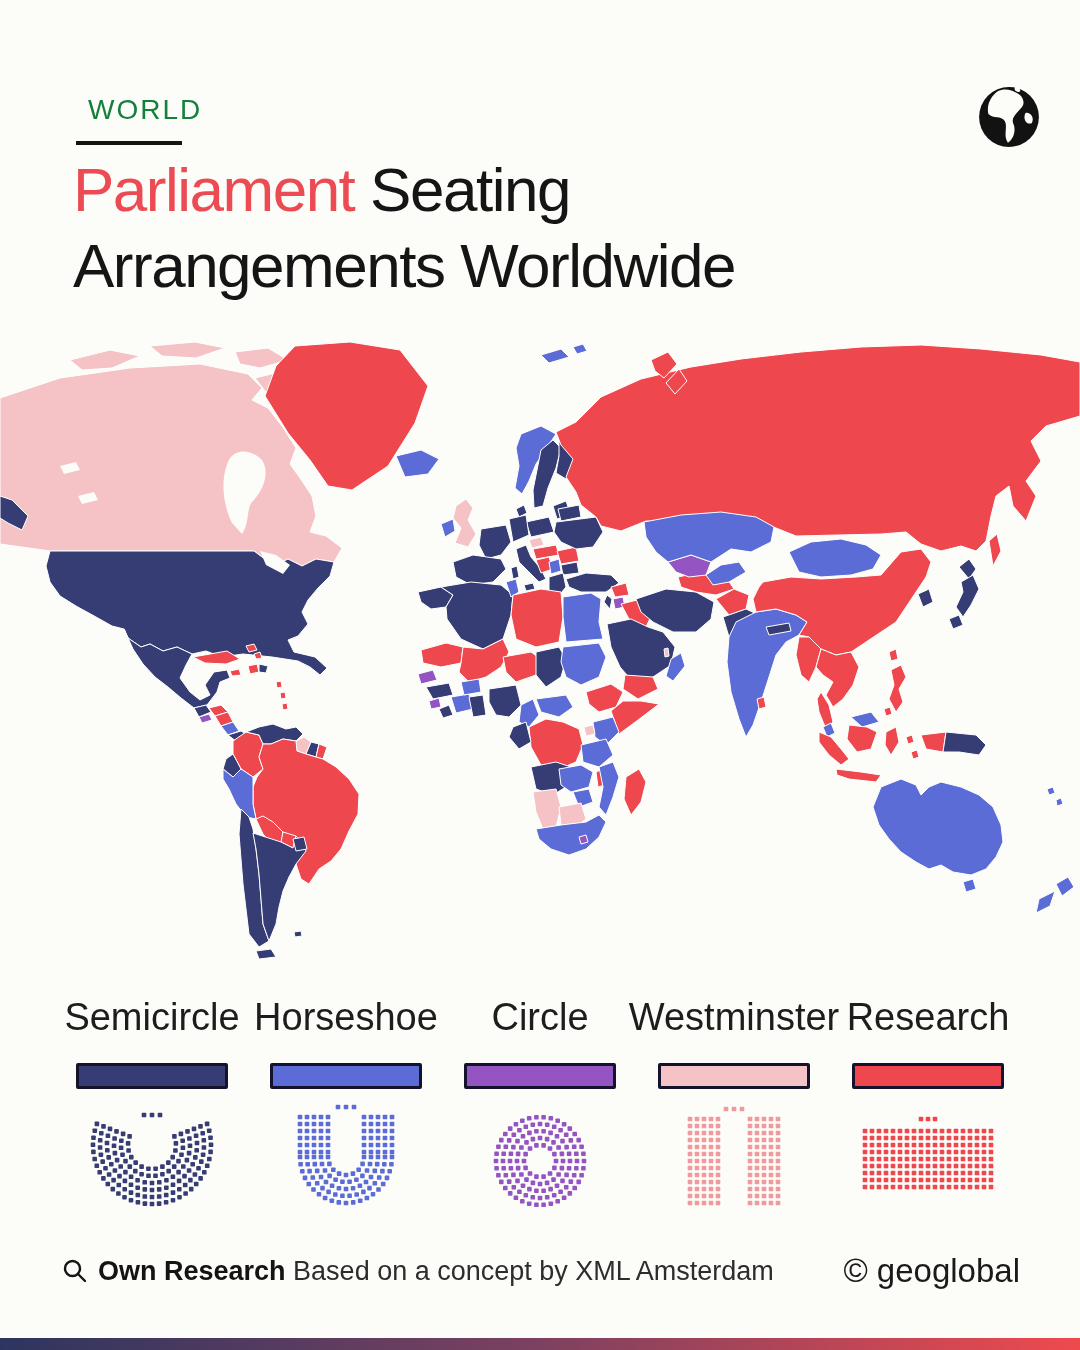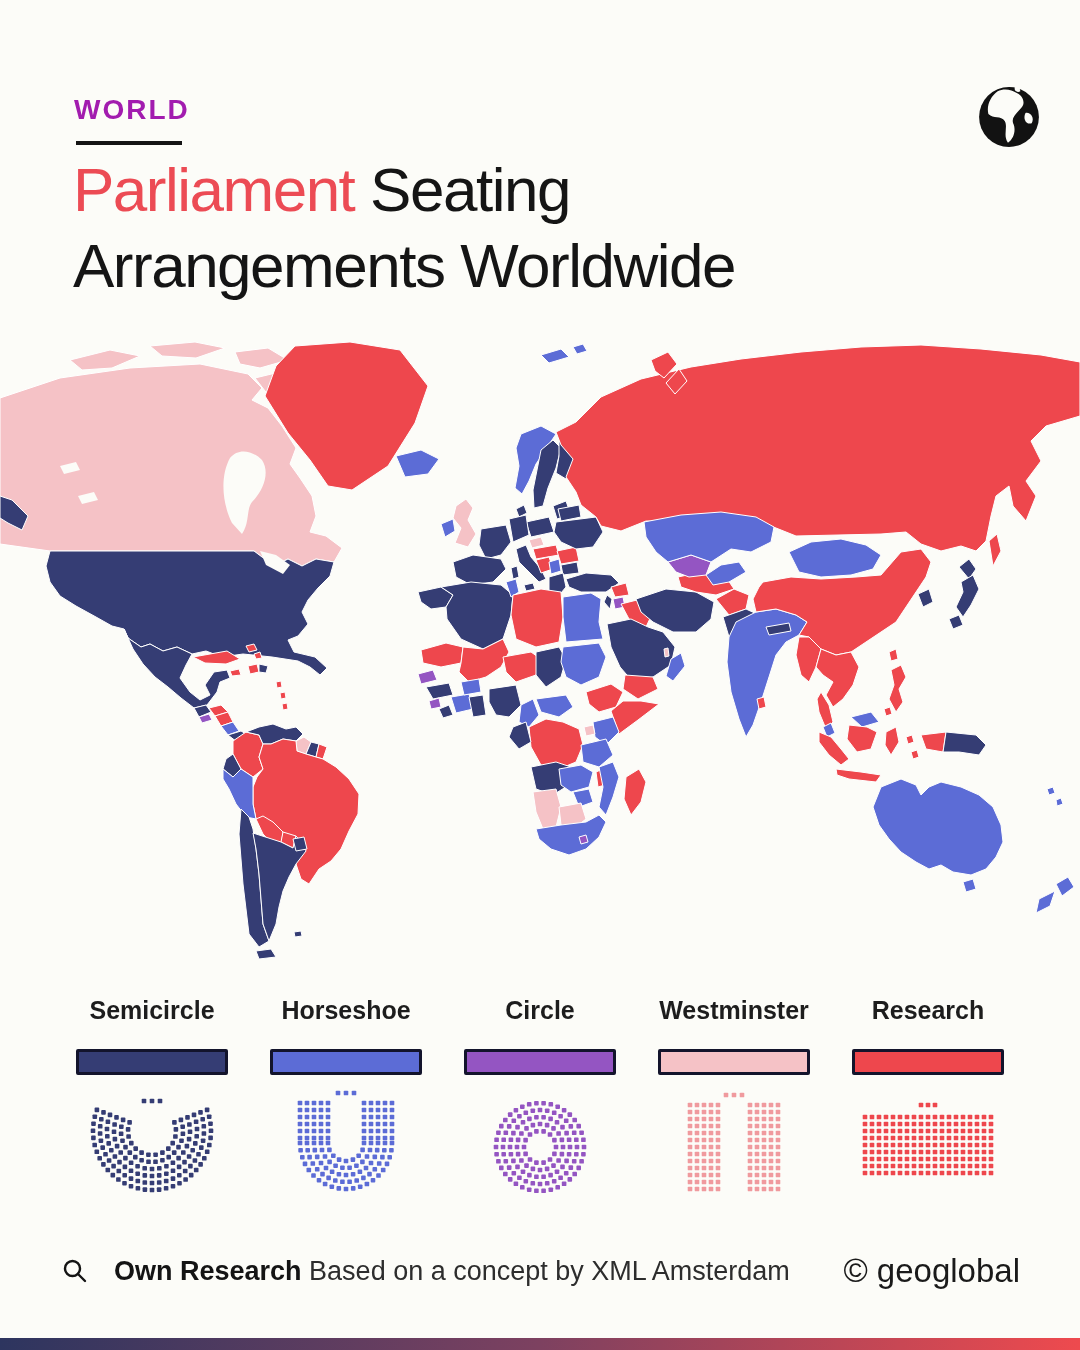--- a/index.html
+++ b/index.html
@@ -1,30 +1,30 @@
 <!DOCTYPE html>
 <html><head>
 <meta charset="utf-8">
 <style>
   html,body{margin:0;padding:0;}
   body{font-family:"Liberation Sans","DejaVu Sans",sans-serif;background:#e8e8e8;}
   .page{position:relative;width:1080px;height:1350px;margin:0 auto;background:#FCFCF8;overflow:hidden;}
-  .kicker{position:absolute;left:74px;top:94px;font-size:28px;font-weight:700;letter-spacing:2px;color:#a21caf;}
+  .kicker{position:absolute;left:88px;top:94px;font-size:28px;font-weight:400;letter-spacing:2px;color:#15803d;}
   .kicker-rule{position:absolute;left:76px;top:141px;width:106px;height:4px;background:#141414;}
   .title{position:absolute;left:73px;top:152px;width:960px;font-size:62px;line-height:76px;font-weight:400;letter-spacing:-1.5px;color:#151515;}
   .title .accent{color:#EC4B54;}
   .globe{position:absolute;left:976px;top:84px;width:66px;height:66px;}
   .map-wrap{position:absolute;left:0;top:338px;width:1080px;height:640px;}
   .legend{position:absolute;left:60px;top:996px;width:960px;display:flex;justify-content:space-between;}
   .lg-col{width:184px;display:flex;flex-direction:column;align-items:center;}
-  .lg-label{font-size:25px;color:#1d1d1d;font-weight:700;white-space:nowrap;}
+  .lg-label{font-size:38px;color:#1d1d1d;font-weight:400;white-space:nowrap;}
   .lg-swatch{margin-top:24px;width:152px;height:26px;border:3px solid #13142c;border-radius:2px;box-sizing:border-box;}
   .lg-diagram{margin-top:10px;}
   .footer{position:absolute;left:62px;top:1252px;width:958px;display:flex;justify-content:space-between;align-items:center;}
-  .source{font-size:27px;color:#2d2d2d;display:flex;align-items:center;gap:26px;}
+  .source{font-size:27px;color:#2d2d2d;display:flex;align-items:center;gap:10px;}
   .source b{color:#141414;font-weight:700;}
   .credit{font-size:33px;color:#1a1a1a;}
   .bottombar{position:absolute;left:0;bottom:0;width:1080px;height:12px;}
 </style>
 </head>
 <body>
 
 <div class="page">
 
   <div class="kicker">WORLD</div>

